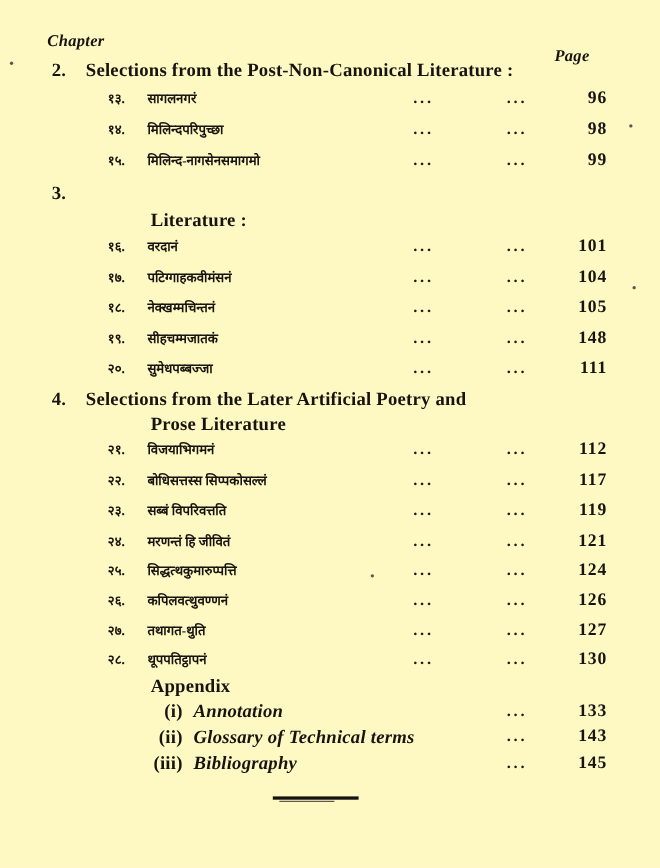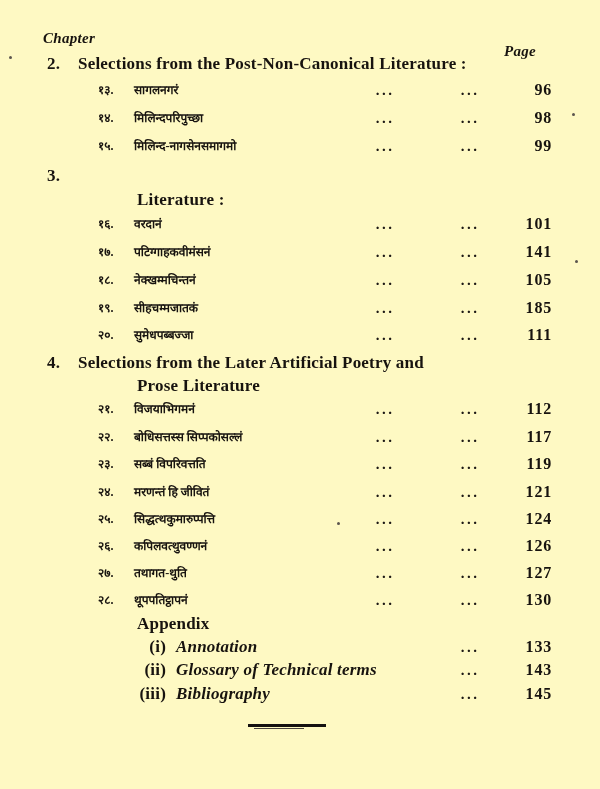--- a/index.html
+++ b/index.html
@@ -82,35 +82,35 @@
     <span class="abs dev c-title">वरदानं</span>
     <span class="abs dots c-d1">...</span>
     <span class="abs dots c-d2">...</span>
     <span class="abs pg c-pg">101</span>
   </div>
   <div class="row" style="top:240px">
     <span class="abs dev c-inum">१७.</span>
     <span class="abs dev c-title">पटिग्गाहकवीमंसनं</span>
     <span class="abs dots c-d1">...</span>
     <span class="abs dots c-d2">...</span>
-    <span class="abs pg c-pg">141</span>
+    <span class="abs pg c-pg">104</span>
   </div>
   <div class="row" style="top:268px">
     <span class="abs dev c-inum">१८.</span>
     <span class="abs dev c-title">नेक्खम्मचिन्तनं</span>
     <span class="abs dots c-d1">...</span>
     <span class="abs dots c-d2">...</span>
     <span class="abs pg c-pg">105</span>
   </div>
   <div class="row" style="top:296px">
     <span class="abs dev c-inum">१९.</span>
     <span class="abs dev c-title">सीहचम्मजातकं</span>
     <span class="abs dots c-d1">...</span>
     <span class="abs dots c-d2">...</span>
-    <span class="abs pg c-pg">185</span>
+    <span class="abs pg c-pg">148</span>
   </div>
   <div class="row" style="top:323px">
     <span class="abs dev c-inum">२०.</span>
     <span class="abs dev c-title">सुमेधपब्बज्जा</span>
     <span class="abs dots c-d1">...</span>
     <span class="abs dots c-d2">...</span>
     <span class="abs pg c-pg">111</span>
   </div>
 
   <div class="row" style="top:351px">

